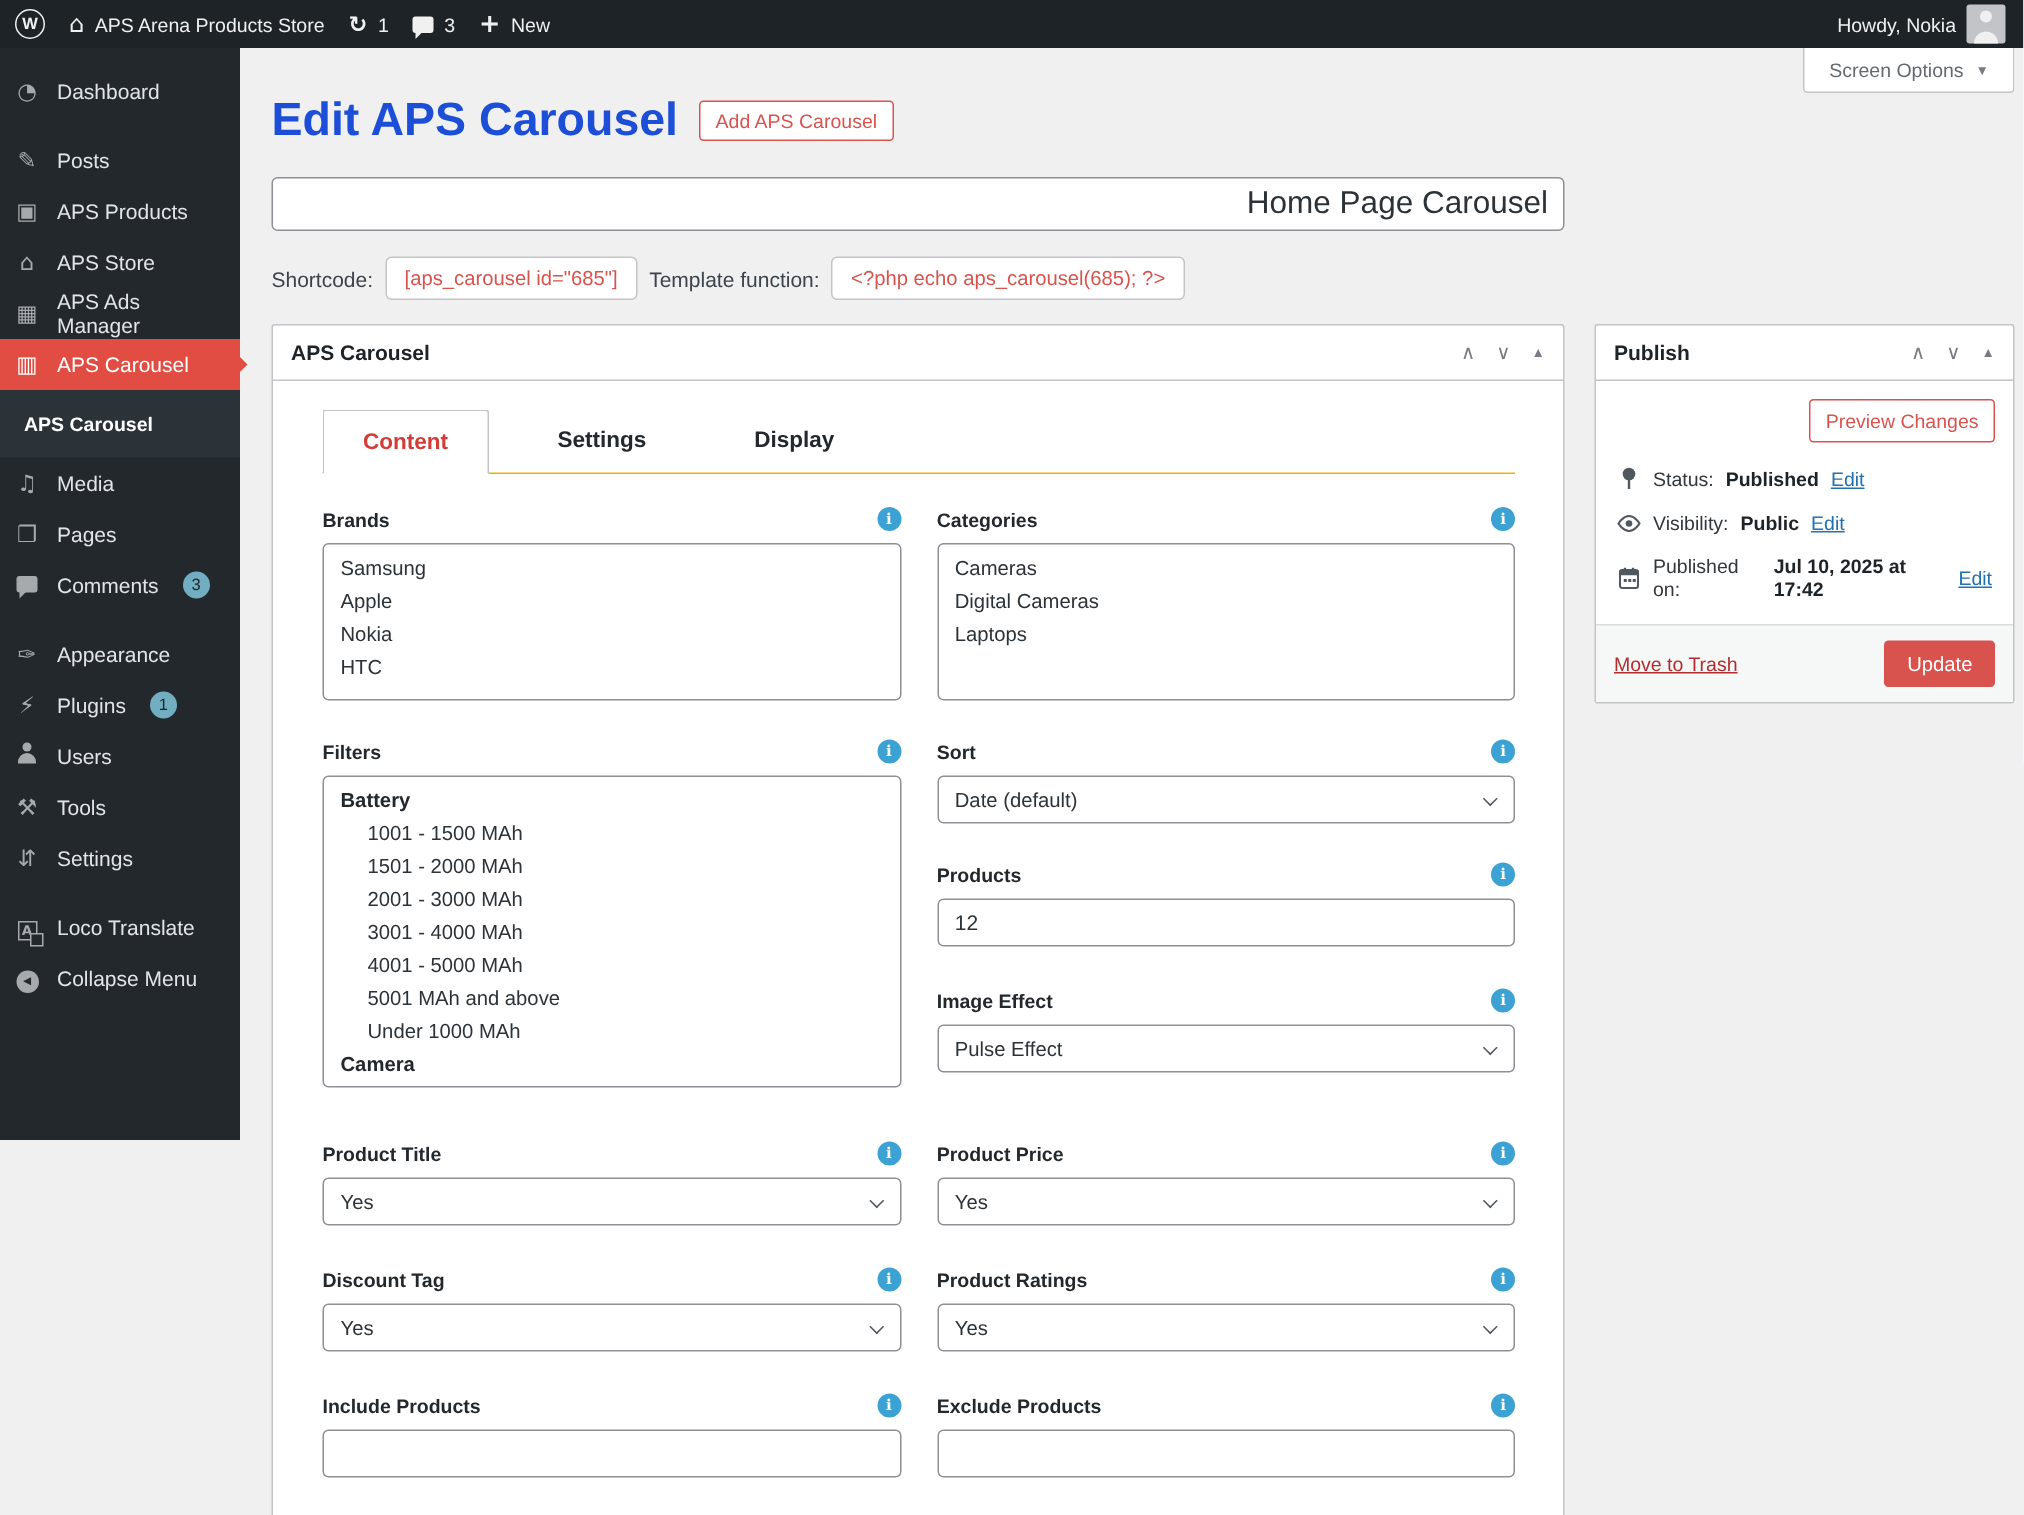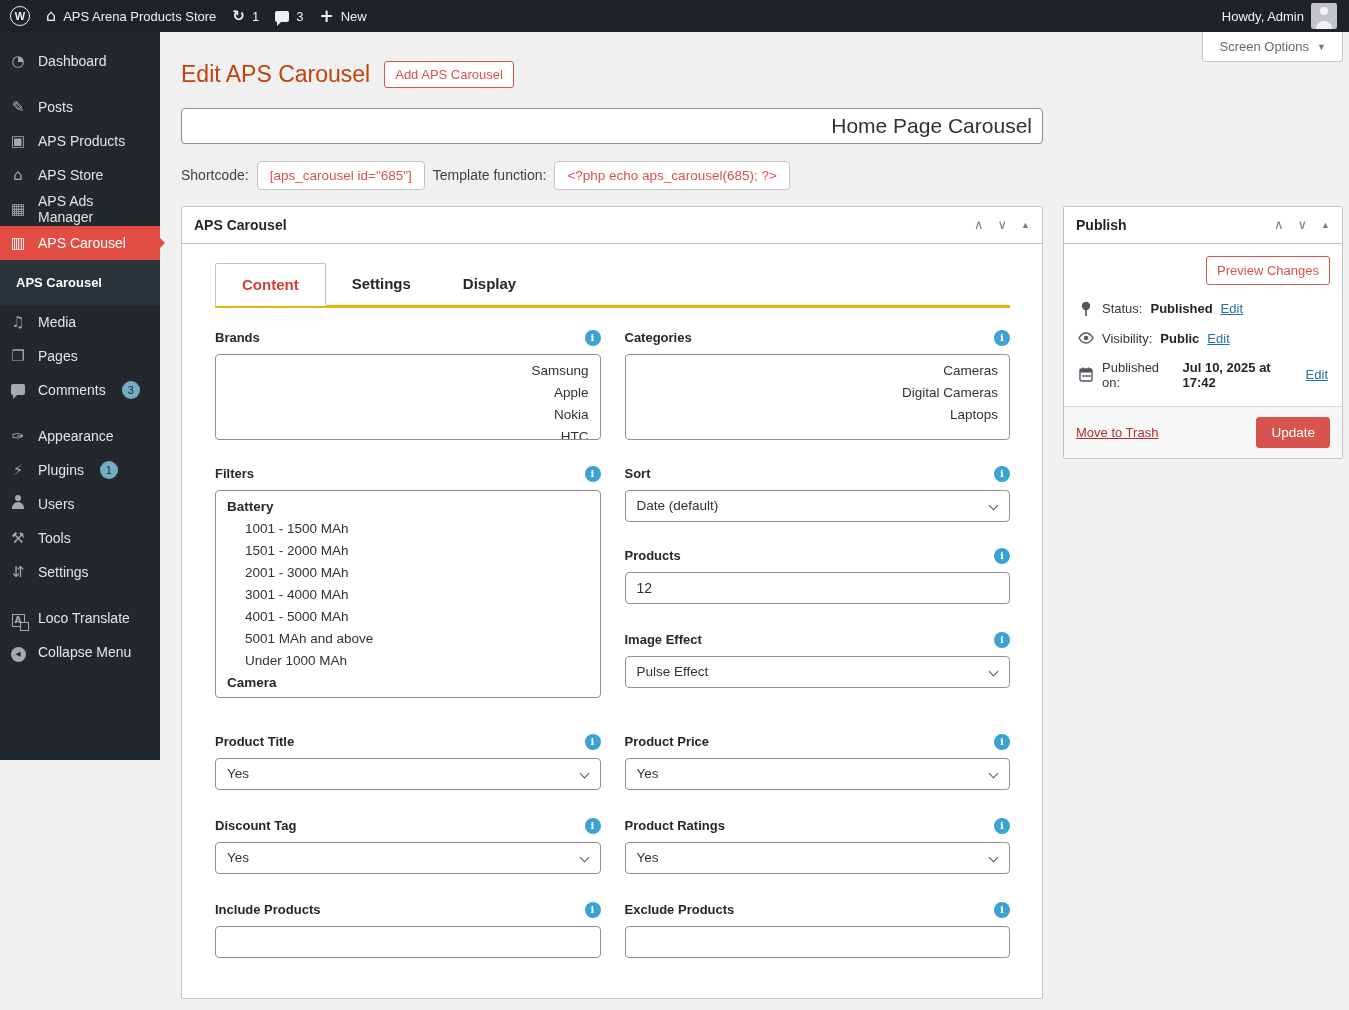--- a/index.html
+++ b/index.html
@@ -54,21 +54,21 @@
                      display:inline-flex; align-items:center; justify-content:center; font-size:7px; }
 
   
   .content { position:relative; margin-left:160px; padding:14px 6px 0 21px; }
   .screen-options { position:absolute; top:0; right:6px; background:#fff; border:1px solid #c3c4c7; border-top:none;
                     border-radius:0 0 3px 3px; padding:7px 16px; color:#646970; font-size:13px; cursor:pointer;
                     display:flex; align-items:center; gap:8px; }
   .screen-options .arrow { font-size:9px; color:#787c82; }
 
   .heading-row { display:flex; align-items:center; gap:14px; margin-top:14px; }
-  h1.page-title { font-size:23px; font-weight:400; color:#c2410c; line-height:1.3; }
+  h1.page-title { font-size:31px; font-weight:700; color:#1d4ed8; line-height:1.3; }
   .add-btn { background:#fff; border:1px solid #d9534e; color:#d9534e; border-radius:3px; font-size:13px;
              padding:5px 10px; cursor:pointer; }
 
   .title-input { display:block; width:862px; height:36px; margin-top:18px; border:1px solid #8c8f94; border-radius:4px;
                  padding:3px 10px; font-size:21px; color:#2c3338; background:#fff; font-family:"Liberation Sans",sans-serif;text-align:right; }
 
   .shortcode-row { display:flex; align-items:center; gap:8px; margin-top:17px; font-size:14px; color:#3c434a; }
   .code-box { border:1px solid #c3c4c7; border-radius:4px; background:#fff; color:#d9534e; font-size:13.5px;
               padding:6px 12px; cursor:text; }
 
@@ -78,33 +78,33 @@
   .postbox { background:#fff; border:1px solid #c3c4c7; border-radius:2px; }
   .postbox.main-box { width:862px; }
   .postbox-header { display:flex; align-items:center; justify-content:space-between; height:37px; padding:0 12px;
                     border-bottom:1px solid #c3c4c7; }
   .postbox-title { font-size:14px; font-weight:bold; color:#1d2327; }
   .handle-actions { display:flex; align-items:center; gap:14px; color:#787c82; }
   .handle-actions .ord { font-size:13px; cursor:pointer; font-family:"DejaVu Sans",sans-serif; }
   .handle-actions .toggle { font-size:9px; cursor:pointer; }
 
   .metabox-body { padding:18px 32px 40px 33px; }
-  .tabs { display:flex; border-bottom:3px solid #eab308; }
+  .tabs { display:flex; border-bottom:1px solid #eab308;gap:20px; }
   .tab { padding:12px 26px; font-size:15px; font-weight:bold; color:#23282d; cursor:pointer; position:relative; top:1px; }
   .tab.active { color:#d23d37; background:#fff; border:1px solid #c3c4c7; border-bottom:1px solid #fff; border-radius:2px 2px 0 0; }
 
   .tab-content { padding-top:22px; }
   .field-grid { display:flex; gap:24px; }
   .fcol { flex:1; min-width:0; }
   .flabel { display:flex; align-items:center; justify-content:space-between; margin-bottom:8px; }
   .flabel .lbl { font-size:13px; font-weight:bold; color:#23282d; }
   .info { width:16px; height:16px; border-radius:50%; background:#3ca1d3; color:#fff; font-size:10px; font-weight:bold;
           display:inline-flex; align-items:center; justify-content:center; cursor:pointer; font-family:"DejaVu Serif",serif; }
   .listbox { border:1px solid #8c8f94; border-radius:4px; background:#fff; padding:5px 0; overflow:hidden; }
-  .listbox.h4 { height:86px;text-align:right; }
+  .listbox.h4 { height:105px; }
   .listbox.h9 { height:208px; }
   .lb-opt { padding:1px 11px; font-size:13.5px; color:#2c3338; line-height:20px; cursor:pointer; }
   .lb-group { padding:1px 11px; font-size:13.5px; font-weight:bold; color:#23282d; line-height:20px; }
   .lb-opt.indent { padding-left:29px; }
 
   .wp-select { position:relative; height:32px; border:1px solid #8c8f94; border-radius:4px; background:#fff;
                display:flex; align-items:center; padding:0 30px 0 11px; font-size:13.5px; color:#2c3338; cursor:pointer; }
   .wp-select .chev { position:absolute; right:12px; top:11px; width:7px; height:7px;
                      border-right:1.5px solid #50575e; border-bottom:1.5px solid #50575e; transform:rotate(45deg); }
   .wp-input { width:100%; height:32px; border:1px solid #8c8f94; border-radius:4px; background:#fff;
@@ -151,21 +151,21 @@
         <span class="bubble"></span>
         <span>3</span>
       </span>
       <span class="ab-item">
         <span class="glyph plus-glyph">+</span>
         <span>New</span>
       </span>
     </div>
     <div class="right">
       <span class="ab-item">
-        <span>Howdy, Admin</span>
+        <span>Howdy, Nokia</span>
         <span class="avatar"></span>
       </span>
     </div>
   </div>
 
   <div class="sidebar">
     <div class="menu-item">
       <span class="mi-icon">◔</span>
       <span>Dashboard</span>
     </div>

